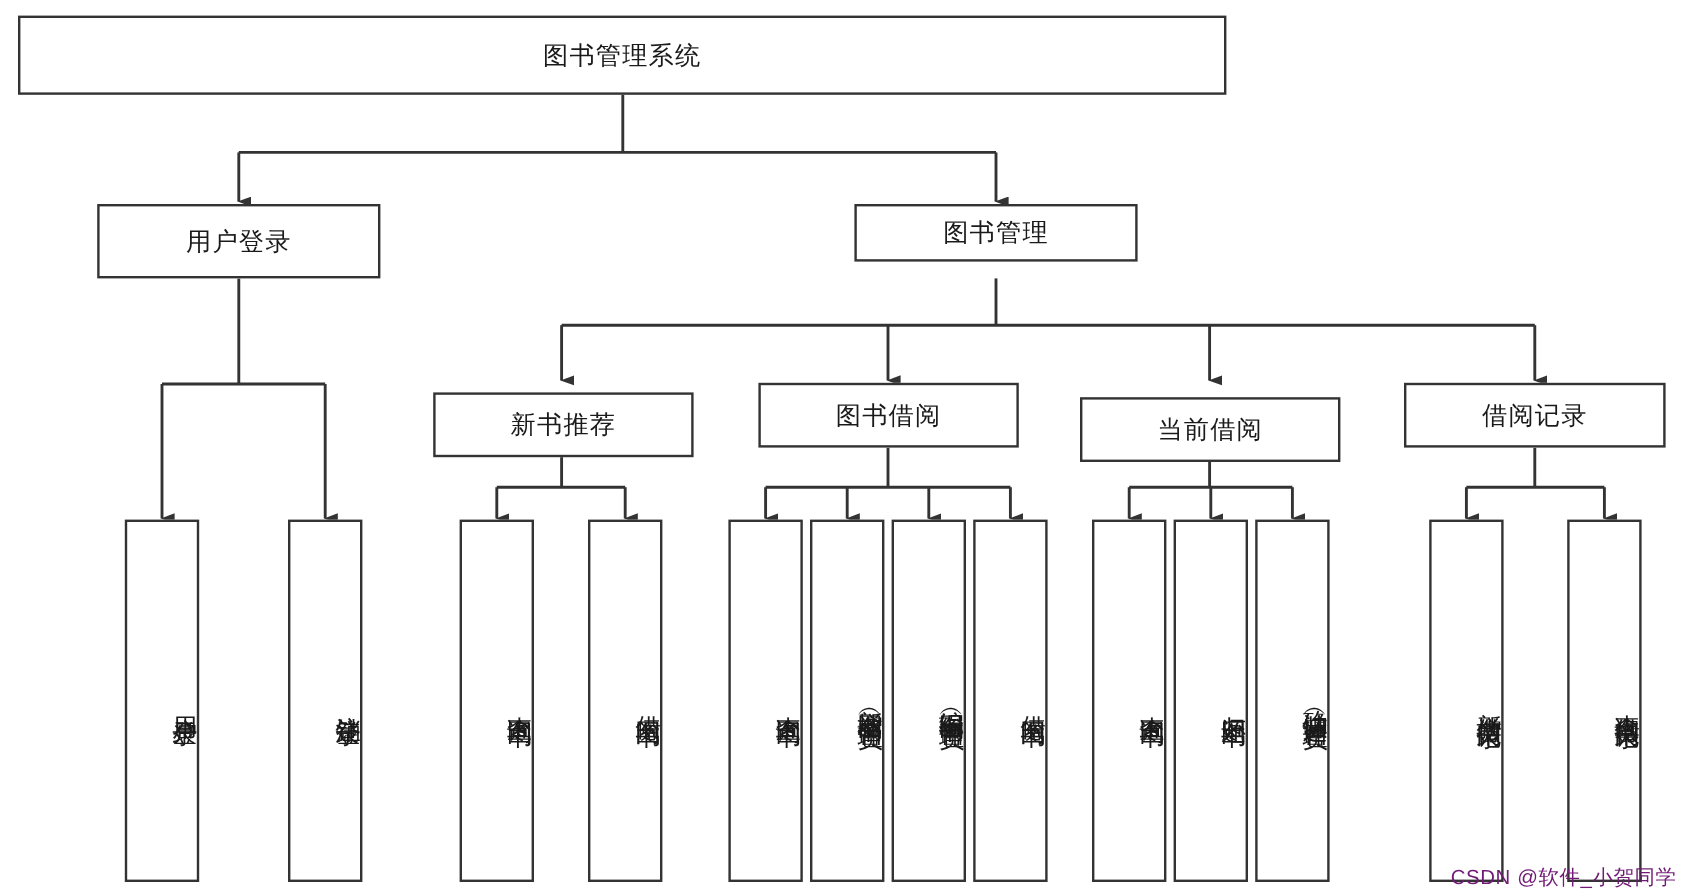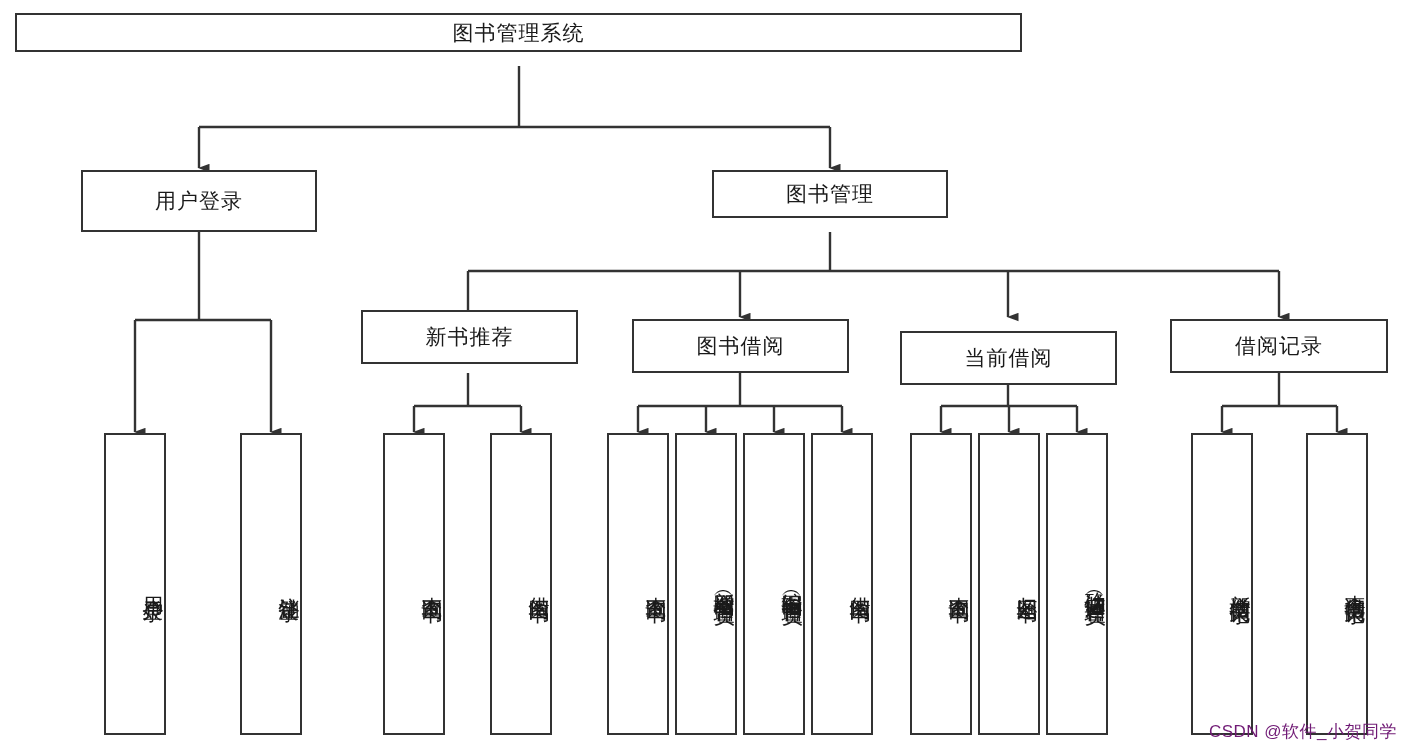--- a/index.html
+++ b/index.html
@@ -117,32 +117,32 @@
       <path d="M1009,406 L1009,432" marker-end="url(#arrow)"></path>
       <path d="M1077,406 L1077,432" marker-end="url(#arrow)"></path>
 
       <path d="M1279,373 L1279,406"></path>
       <path d="M1222,406 L1337,406"></path>
       <path d="M1222,406 L1222,432" marker-end="url(#arrow)"></path>
       <path d="M1337,406 L1337,432" marker-end="url(#arrow)"></path>
     </g>
   </svg>
 
-  <div class="node horiz node-root" style="left:15px; top:13px; width:1007px; height:39px;">
+  <div class="node horiz node-root" style="left:15px; top:13px; width:1007px; height:66px;">
     <span>图书管理系统</span>
   </div>
 
   <div class="node horiz" style="left:81px; top:170px; width:236px; height:62px;">
     <span>用户登录</span>
   </div>
   <div class="node horiz" style="left:712px; top:170px; width:236px; height:48px;">
     <span>图书管理</span>
   </div>
 
-  <div class="node horiz" style="left:361px; top:310px; width:217px; height:54px;">
+  <div class="node horiz" style="left:361px; top:327px; width:217px; height:54px;">
     <span>新书推荐</span>
   </div>
   <div class="node horiz" style="left:632px; top:319px; width:217px; height:54px;">
     <span>图书借阅</span>
   </div>
   <div class="node horiz" style="left:900px; top:319px; width:217px; height:54px;margin-top:12px;">
     <span>当前借阅</span>
   </div>
   <div class="node horiz" style="left:1170px; top:319px; width:218px; height:54px;">
     <span>借阅记录</span>

